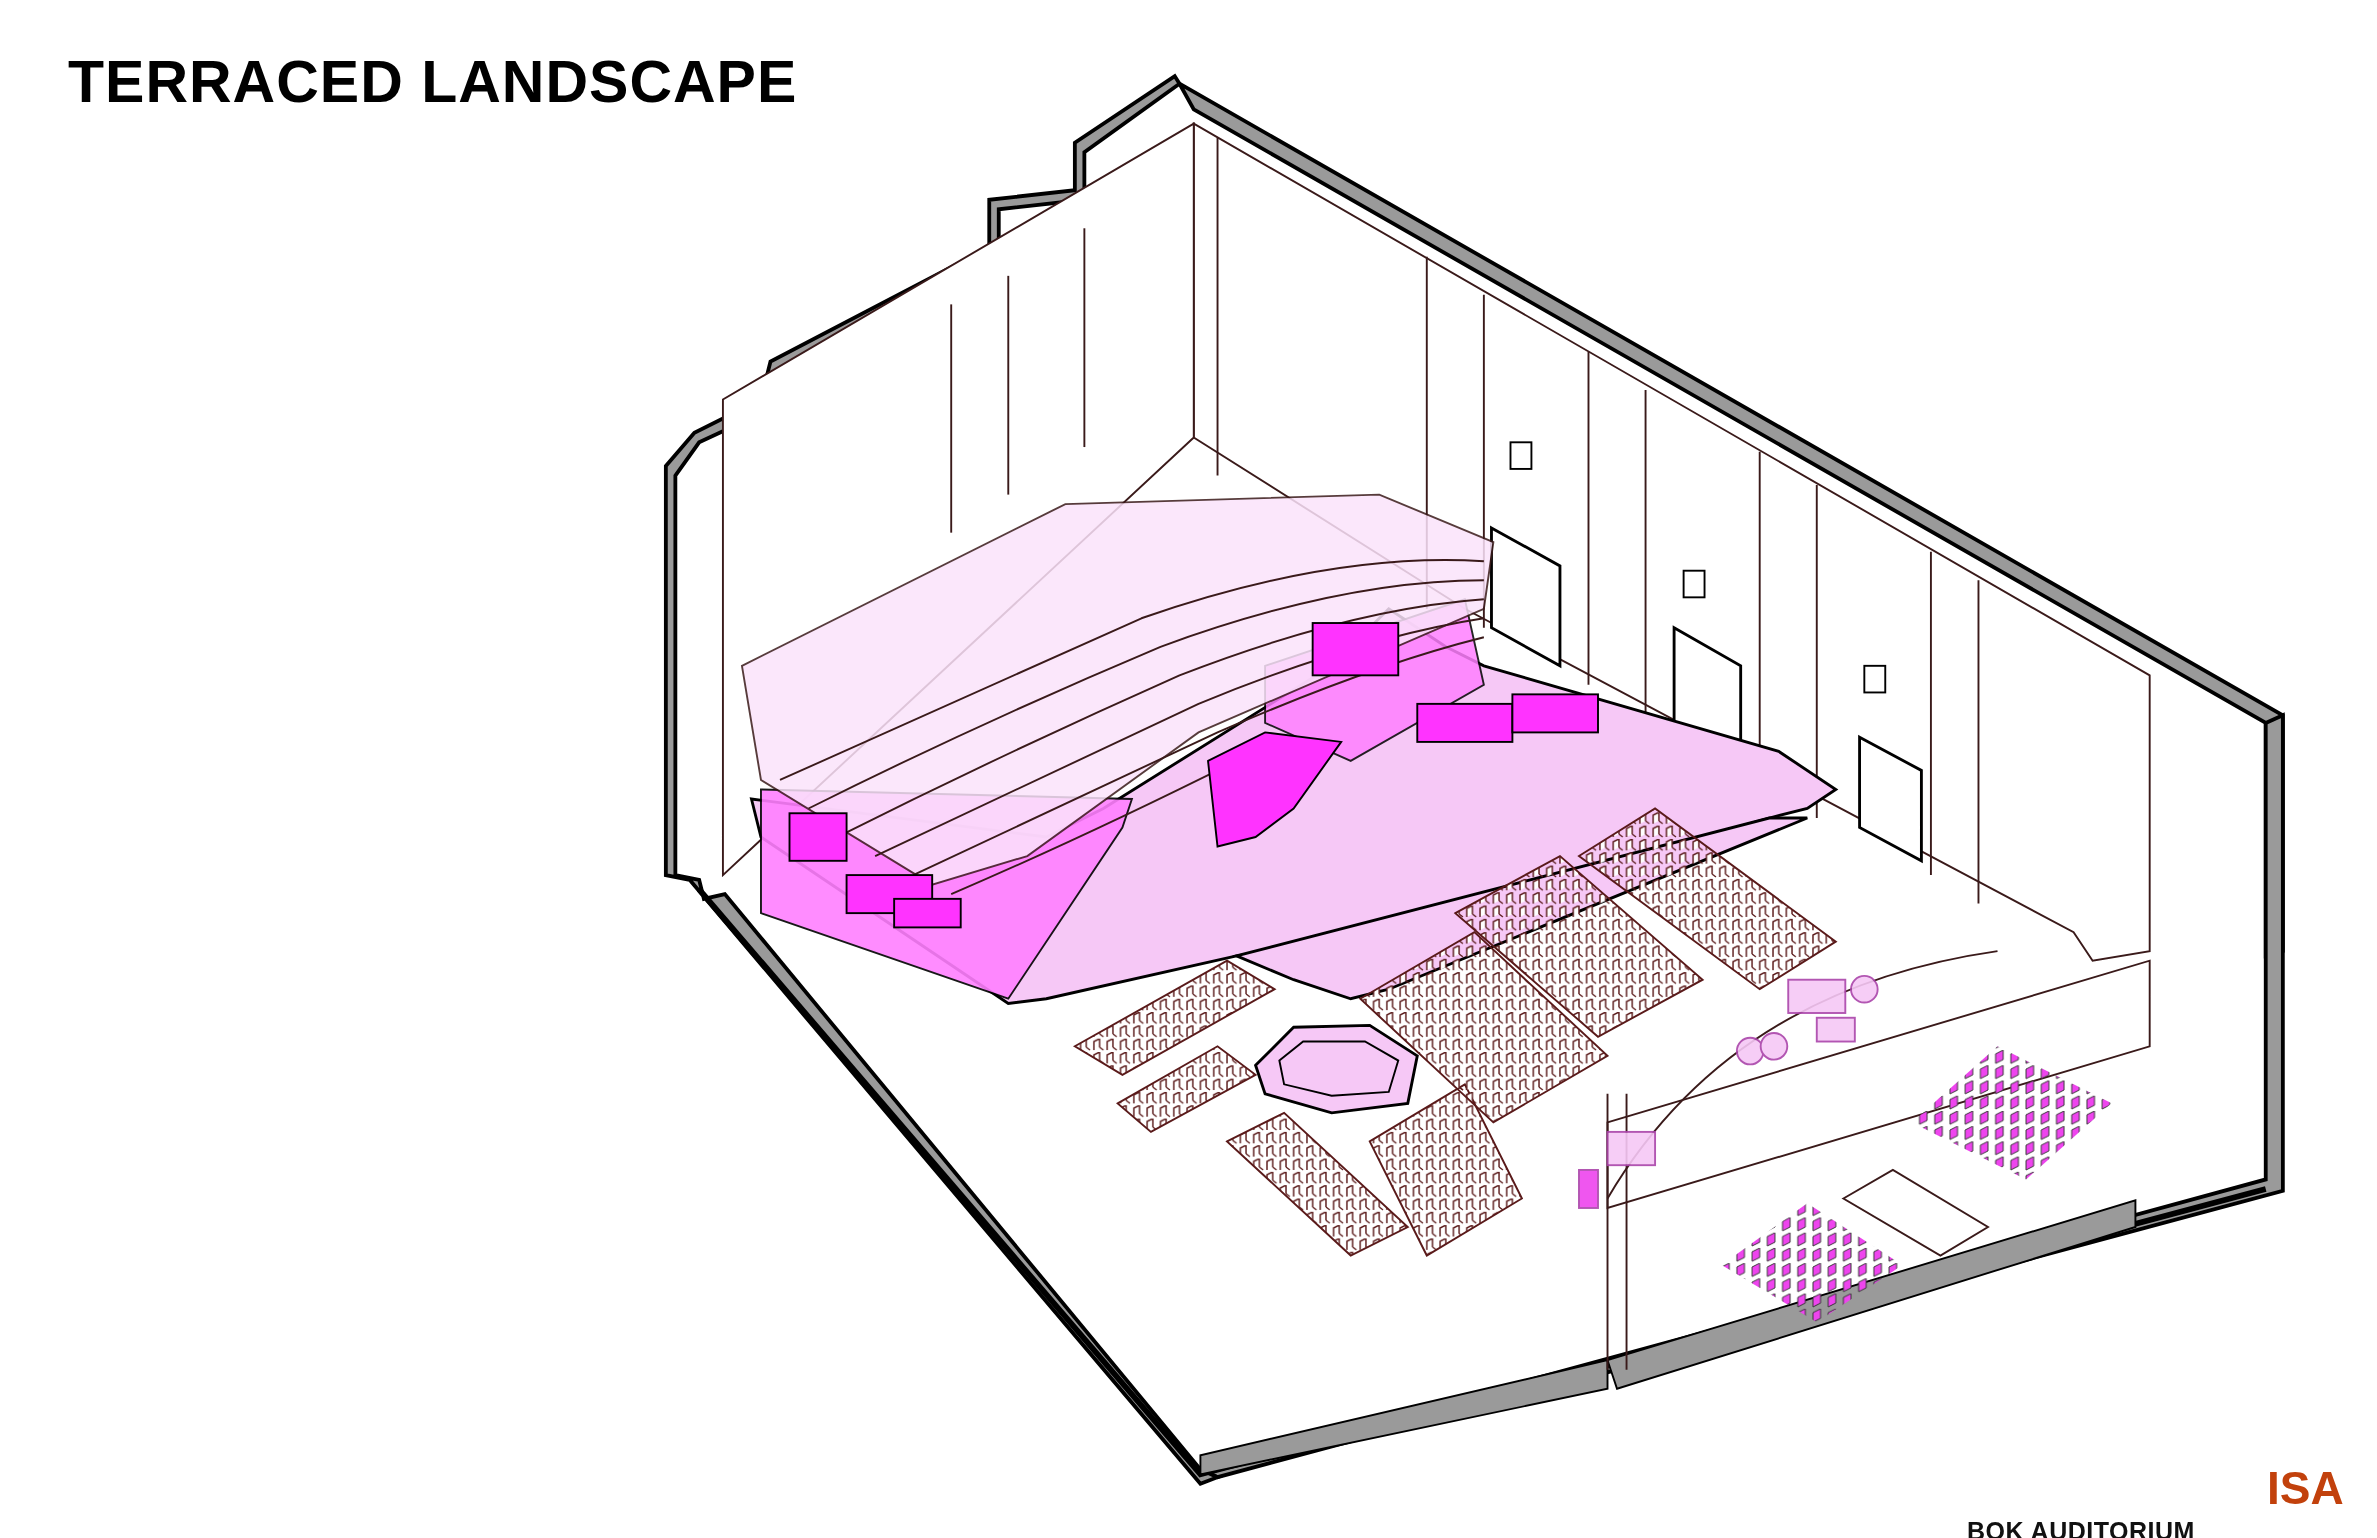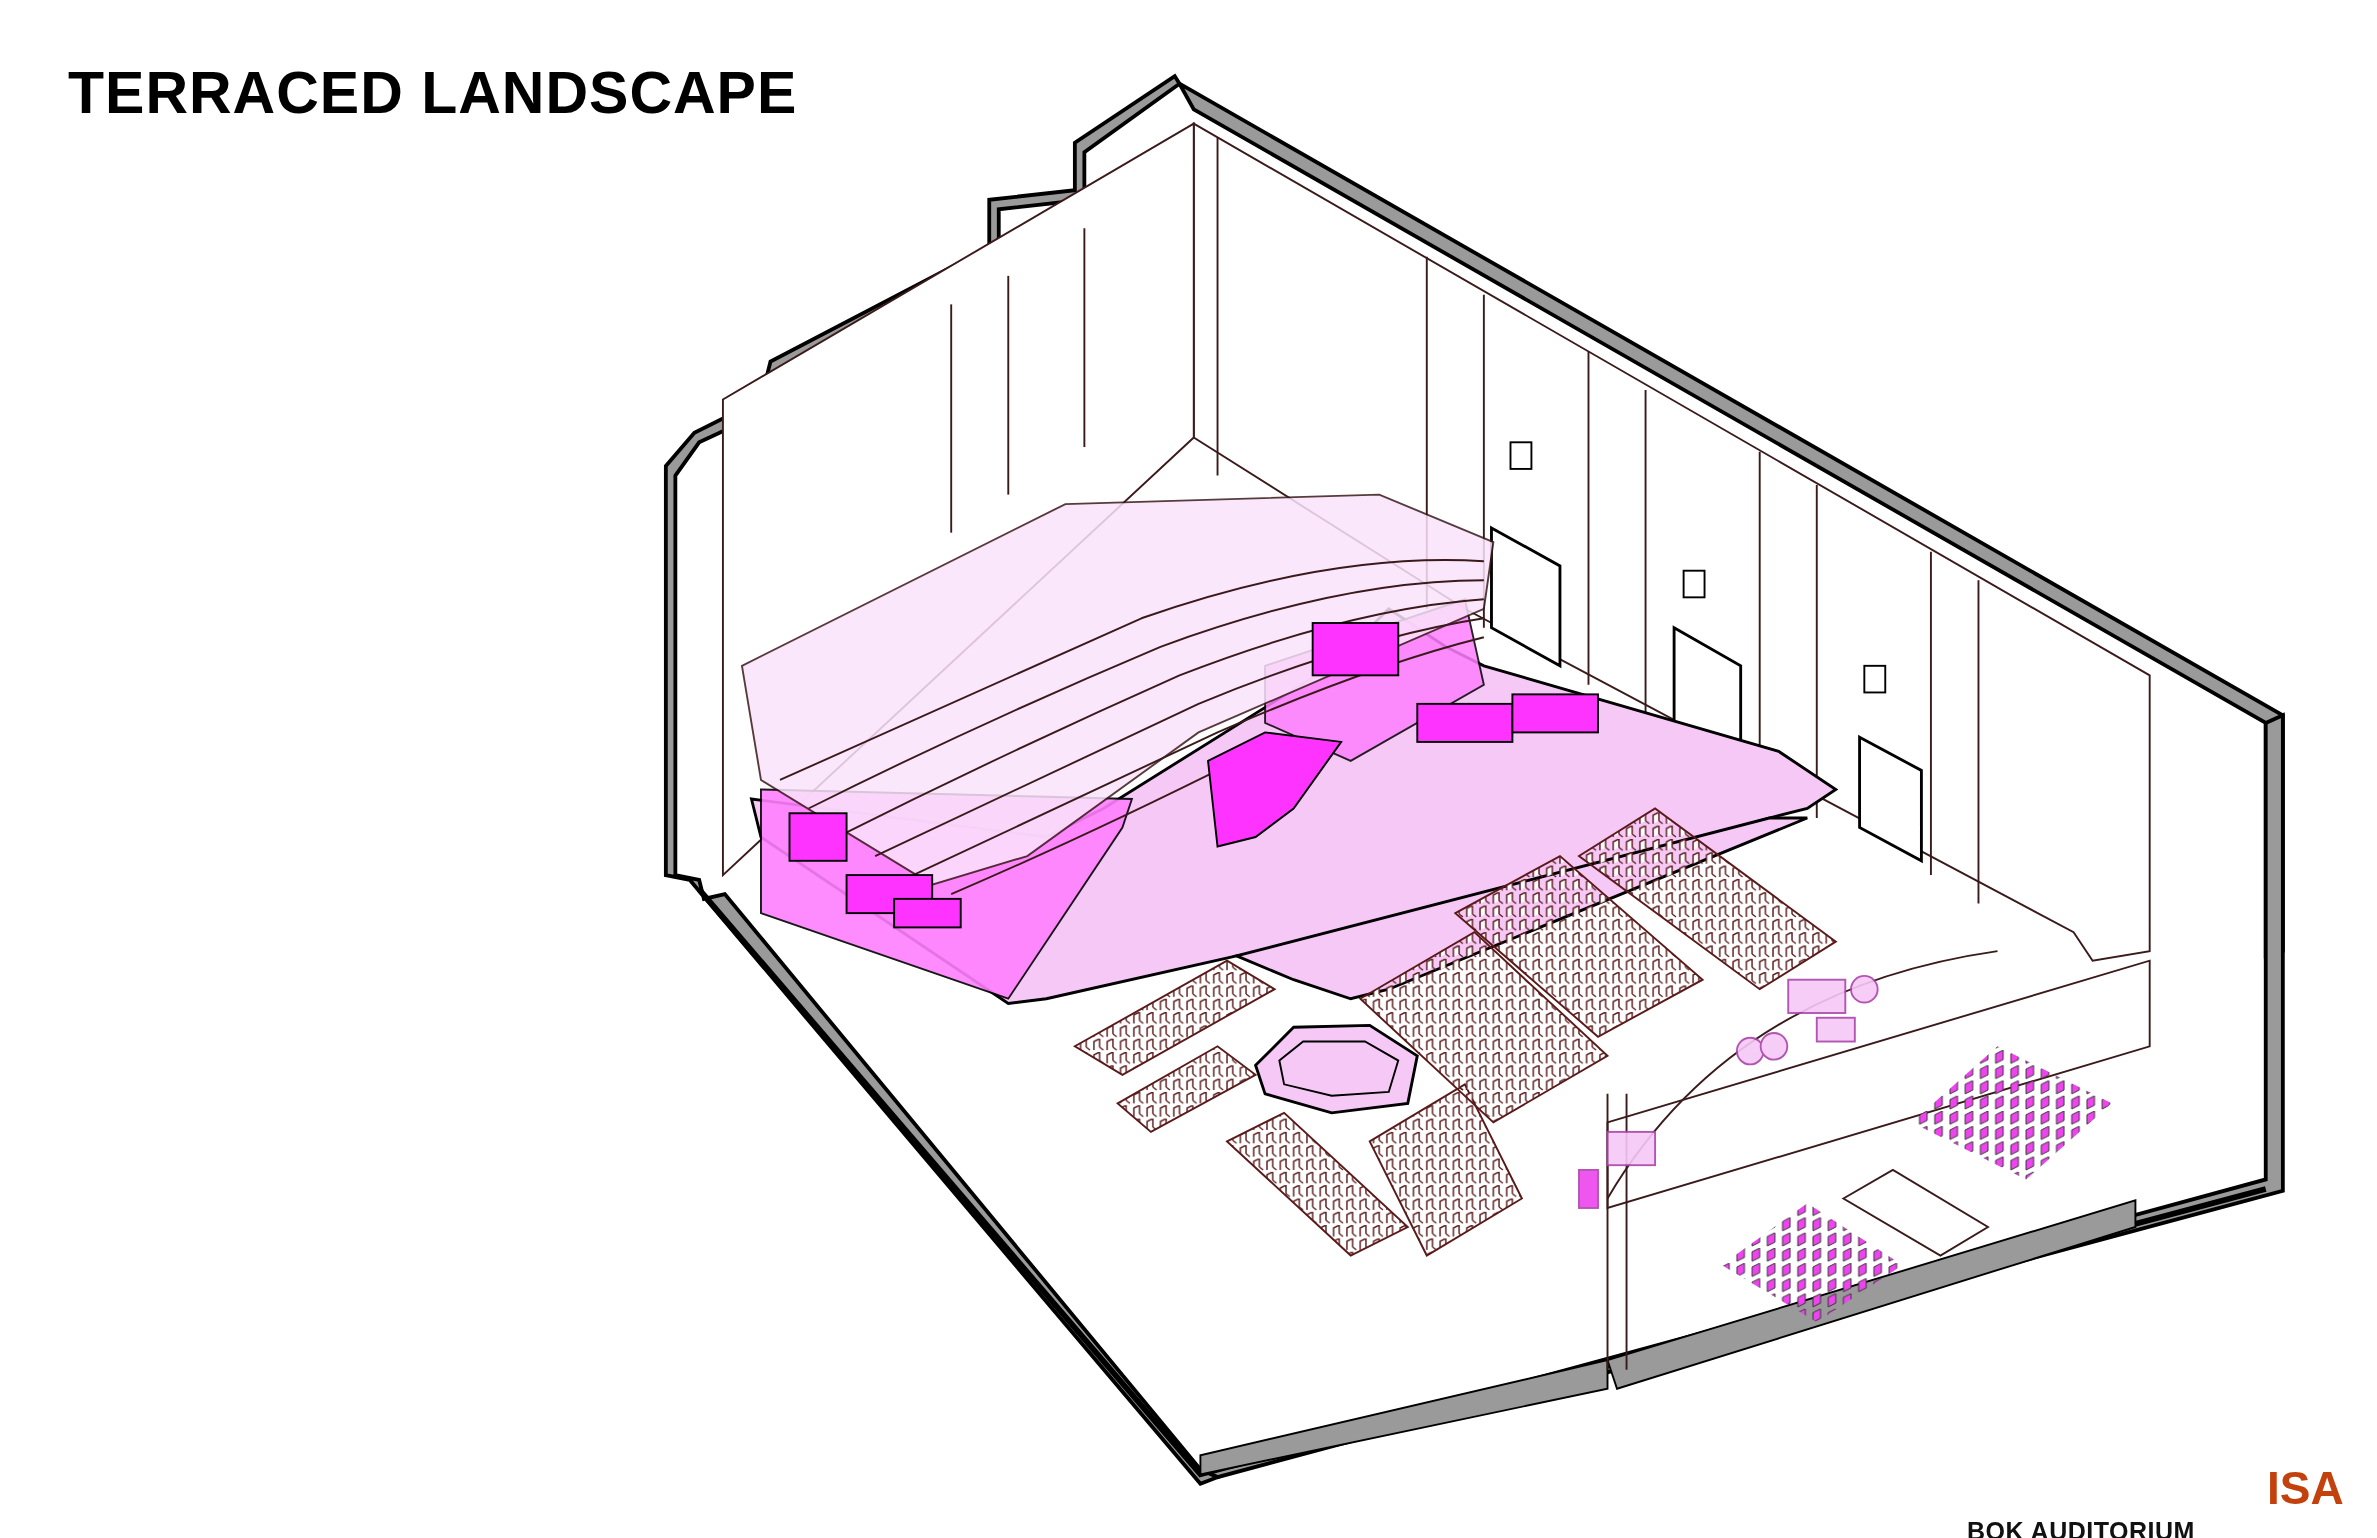--- a/index.html
+++ b/index.html
@@ -1,17 +1,17 @@
 <!DOCTYPE html>
 <html style="font-size:15px"><head>
 <meta charset="utf-8">
 <style>
   html, body { margin:0; padding:0; background:#ffffff; }
   body { width:2378px; height:1539px; position:relative; overflow:hidden; font-family:"Liberation Sans", sans-serif; }
-  .title { position:absolute; left:68px; top:59px; font-size:59px; font-weight:bold; letter-spacing:1px; color:#000; font-family:"Liberation Sans", sans-serif; }
+  .title { position:absolute; left:68px; top:48px; font-size:59px; font-weight:bold; letter-spacing:1px; color:#000; font-family:"Liberation Sans", sans-serif; }
   .foot-label { position:absolute; left:1967px; top:1477px; font-size:25px; font-weight:bold; color:#111; letter-spacing:0.5px; font-family:"Liberation Sans", sans-serif;margin-top:40px; }
   .foot-code { position:absolute; left:2267px; top:1461px; font-size:46px; font-weight:bold; color:#c2410c; font-family:"Liberation Sans", sans-serif; }
   svg.drawing { position:absolute; left:0; top:0; }
 </style>
 </head>
 <body>
 
 <div class="title">TERRACED LANDSCAPE</div>
 
 <svg class="drawing" width="2378" height="1539" viewBox="0 0 2500 1618" xmlns="http://www.w3.org/2000/svg">

